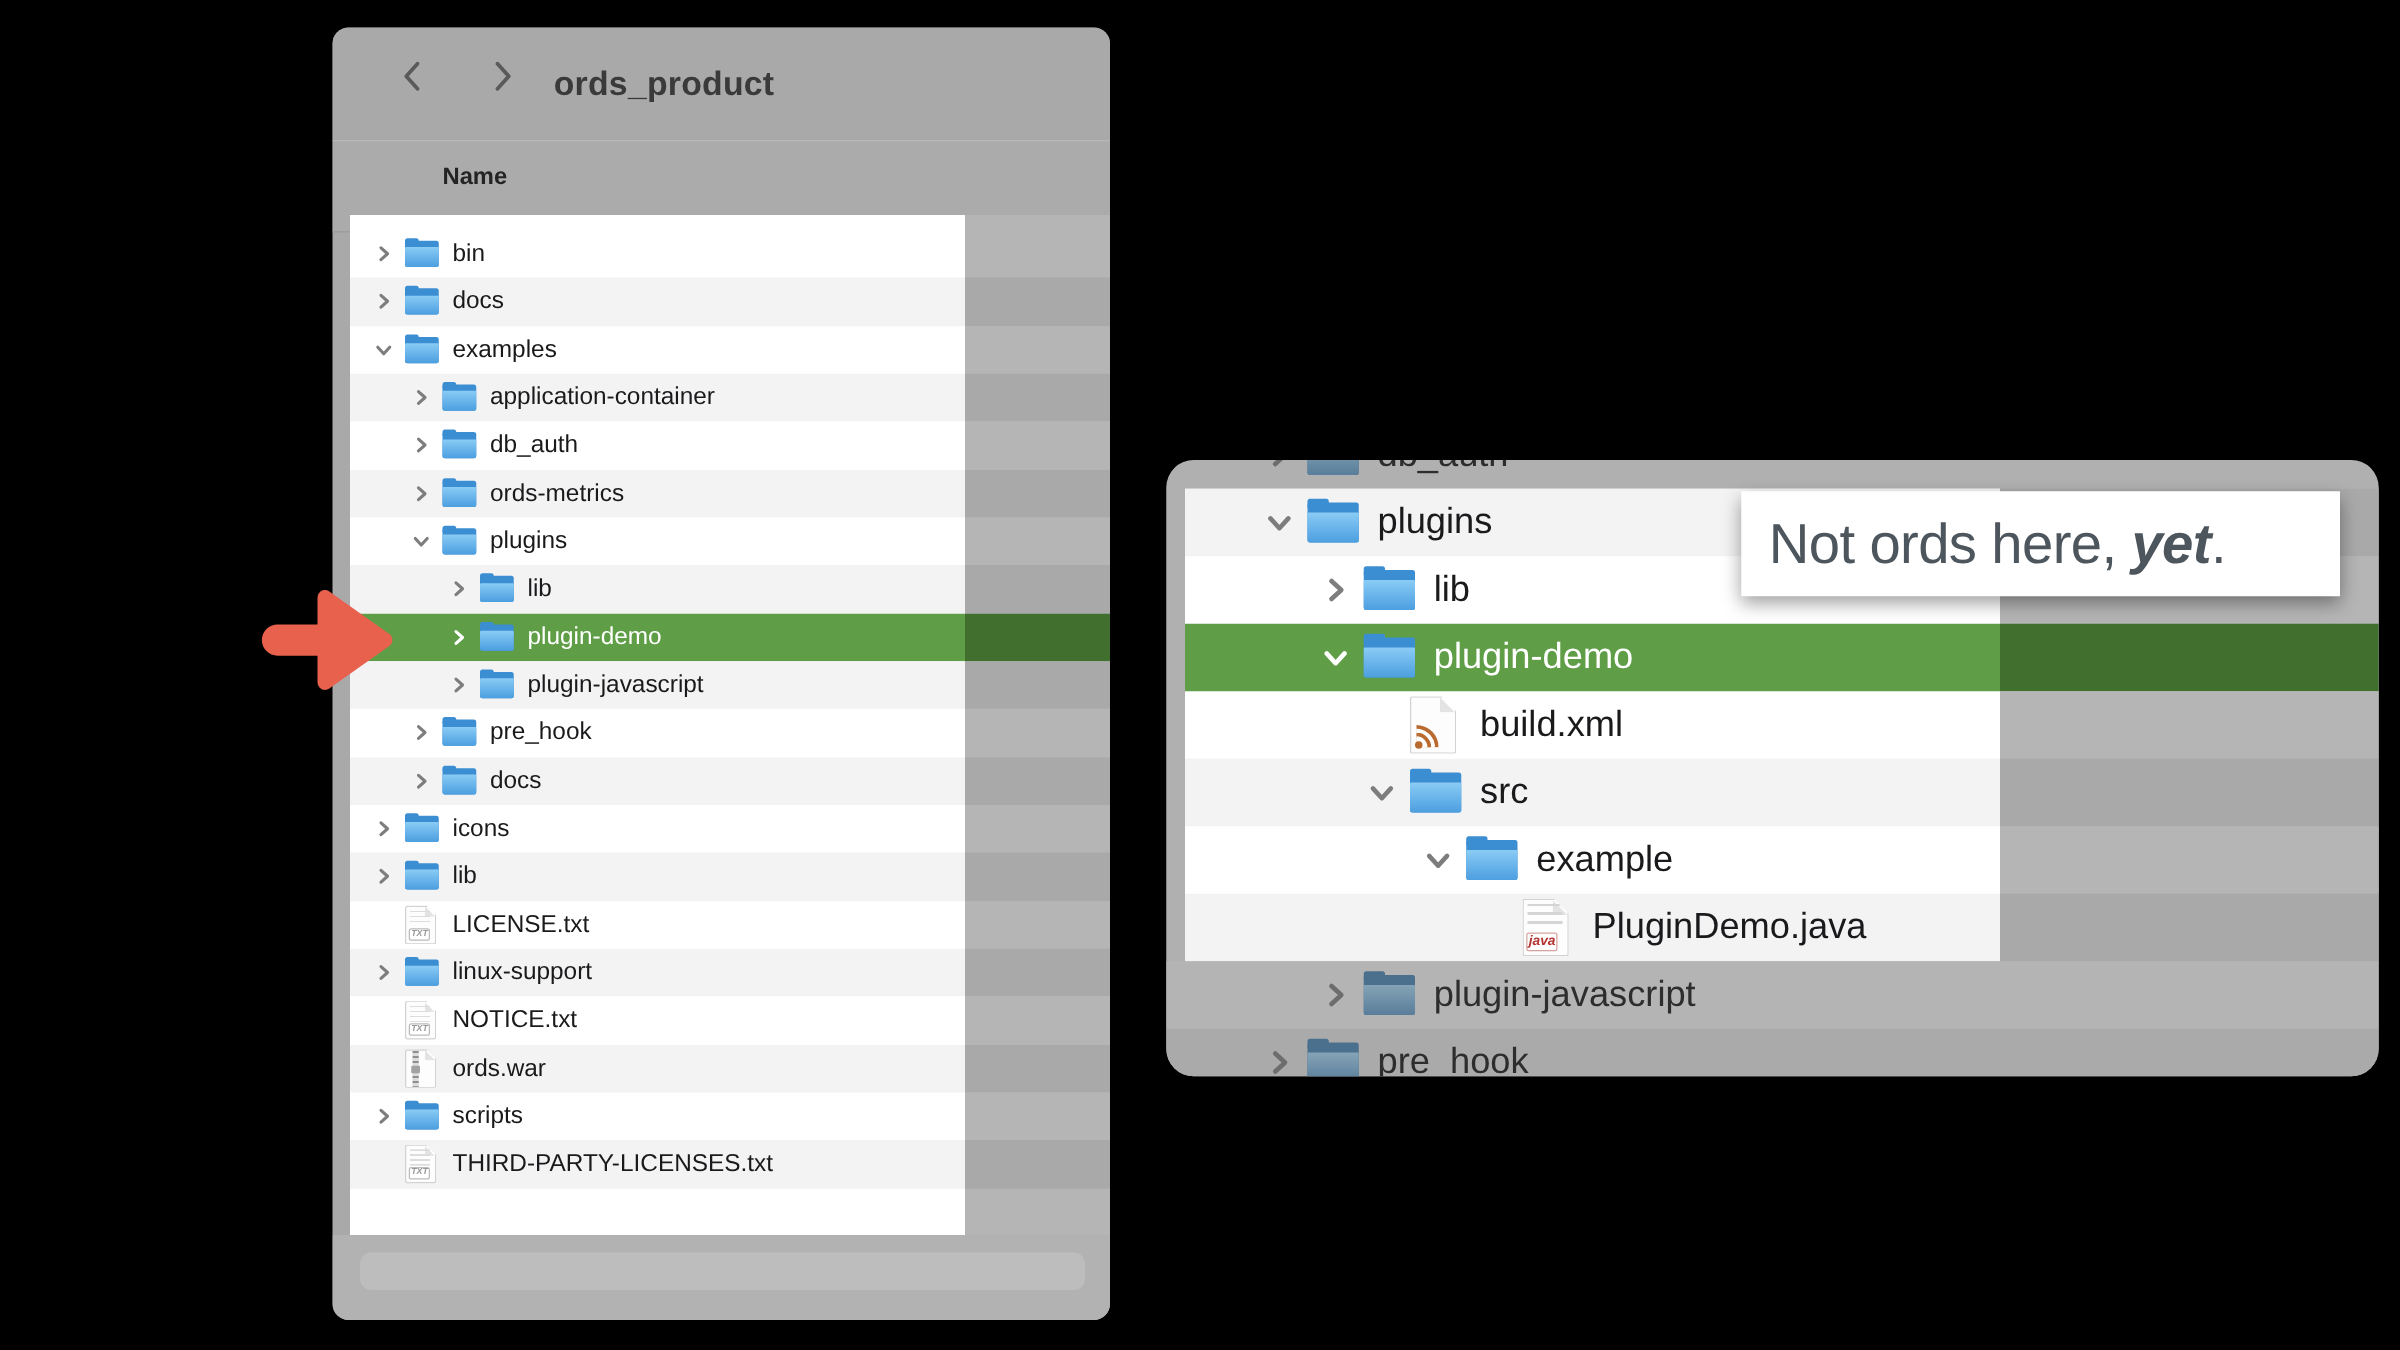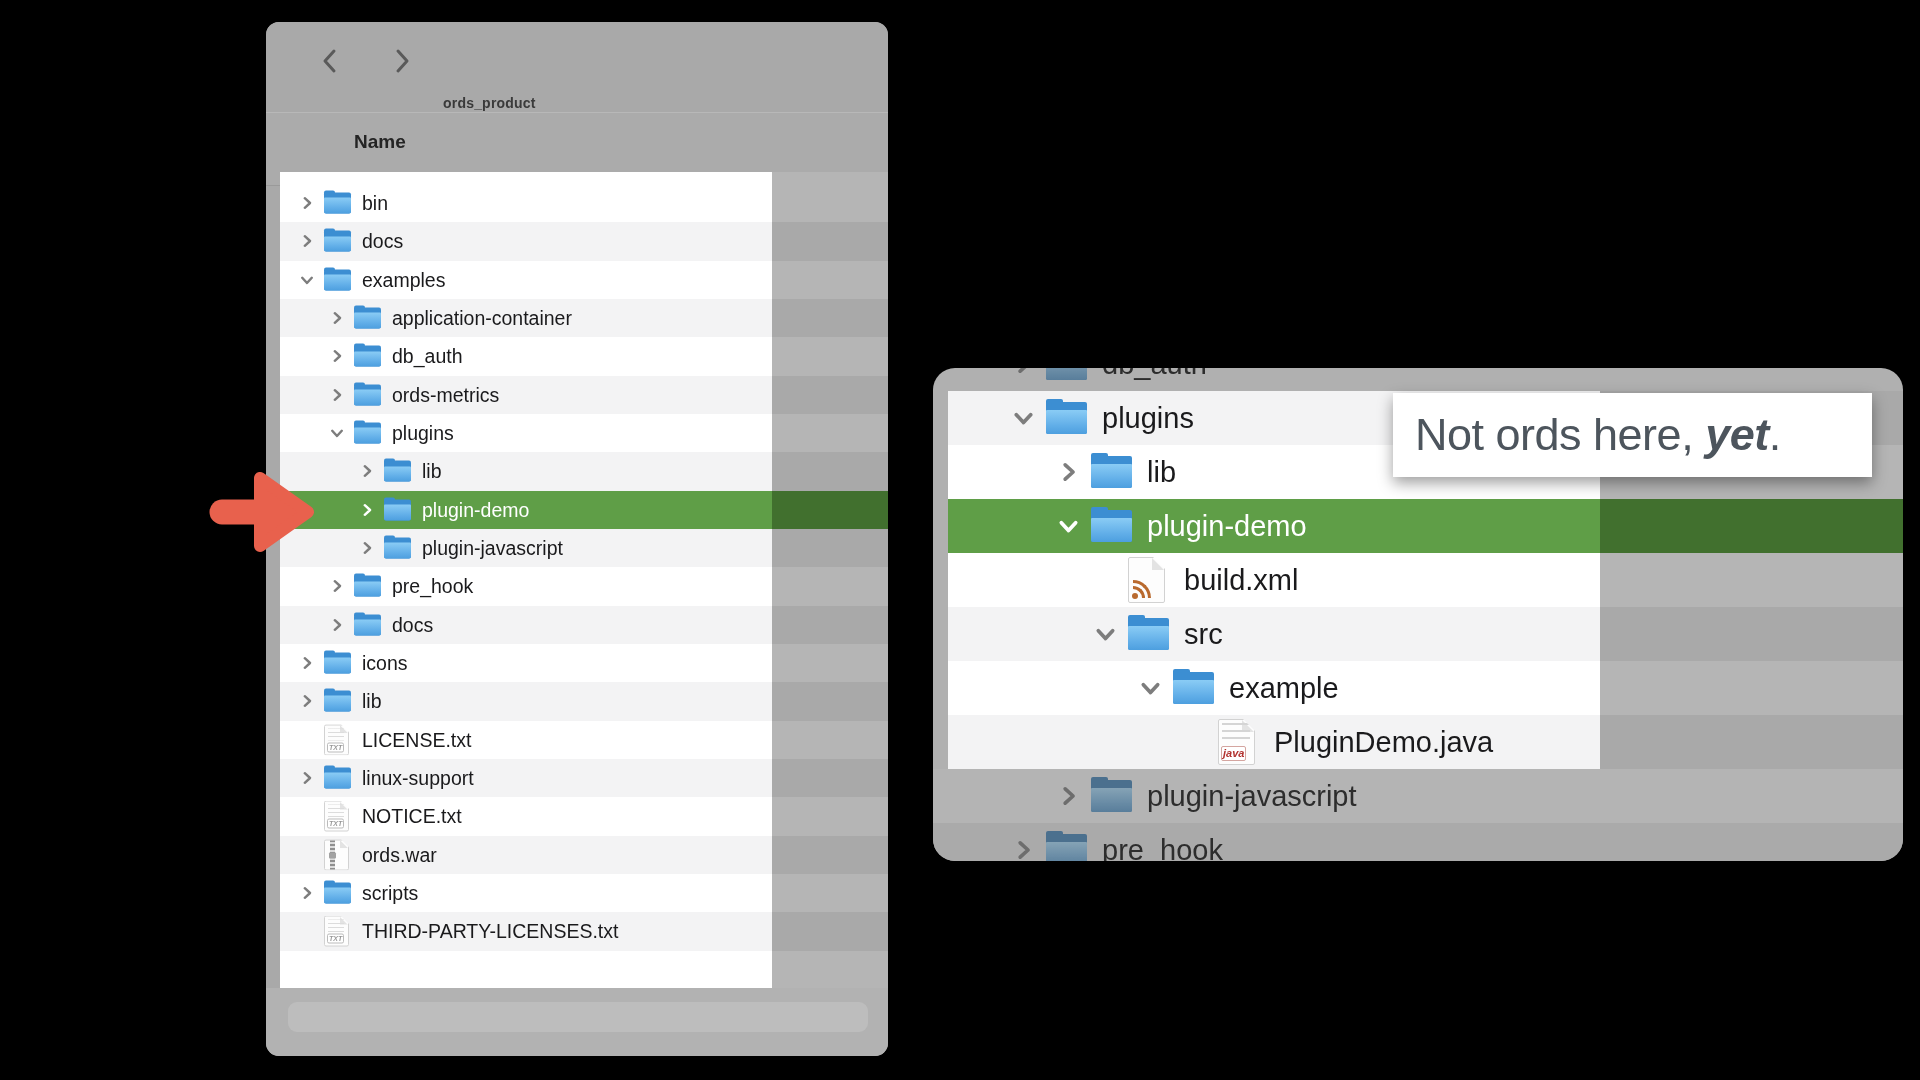--- a/index.html
+++ b/index.html
@@ -10,21 +10,21 @@
   #left-window{position:absolute;left:266px;top:22px;width:622px;height:1034px;
                background:#a9a9a9;border-radius:13px;overflow:hidden;}
   #lw-titlebar{position:absolute;left:0;top:0;width:100%;height:90px;background:#a9a9a9;}
   .navbtn{position:absolute;top:22px;width:34px;height:34px;background:none;border:none;padding:0;cursor:default;}
   .navbtn svg{display:block;margin:auto;}
   #lw-header{position:absolute;left:0;top:90px;width:100%;height:74px;background:#ababab;
              border-top:1px solid #b8b8b8;border-bottom:1px solid #9a9a9a;box-sizing:border-box;}
   #lw-header .colname{position:absolute;left:88px;top:0;height:58px;line-height:58px;
              font-size:19px;font-weight:700;color:#242424;}
   #lw-title{position:absolute;left:177px;top:0;height:90px;line-height:90px;
-            font-size:14px;font-weight:700;color:#3a3a3a;letter-spacing:.2px;margin-top:36px;}
+            font-size:27px;font-weight:700;color:#3a3a3a;letter-spacing:.2px;}
   #lw-whitecol{position:absolute;left:14px;top:150px;width:492px;height:816px;background:#fff;}
   #lw-dimcol{position:absolute;left:506px;top:150px;width:116px;height:816px;background:#b5b5b5;}
   #lw-footer{position:absolute;left:0;top:966px;width:100%;height:68px;background:#b2b2b2;}
   #lw-statusbar{position:absolute;left:22px;top:14px;width:580px;height:30px;border-radius:9px;background:#bdbdbd;}
 
   
   #right-panel{position:absolute;left:933px;top:368px;width:970px;height:493px;
                background:#b0b0b0;border-radius:22px;overflow:hidden;}
   #rp-spotlight{position:absolute;left:15px;top:23px;width:652px;height:378px;background:#fff;}
 

